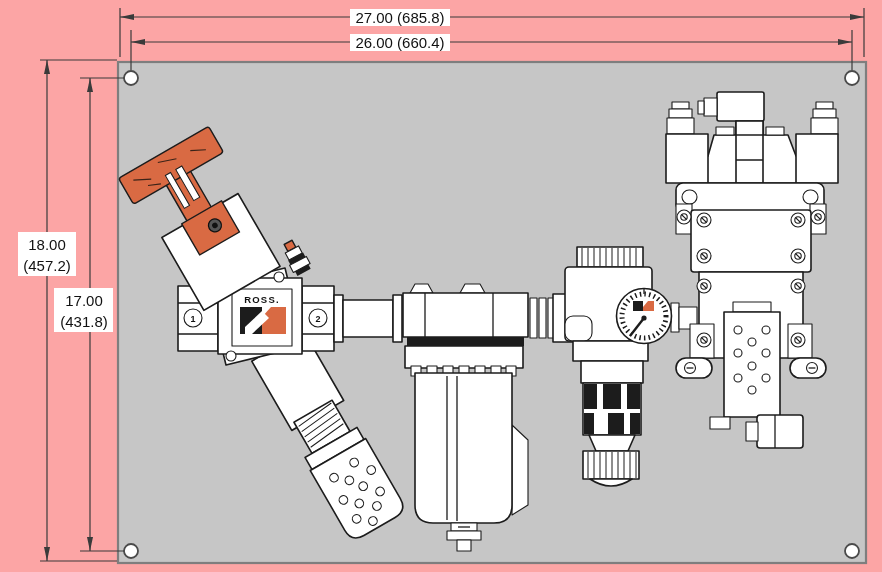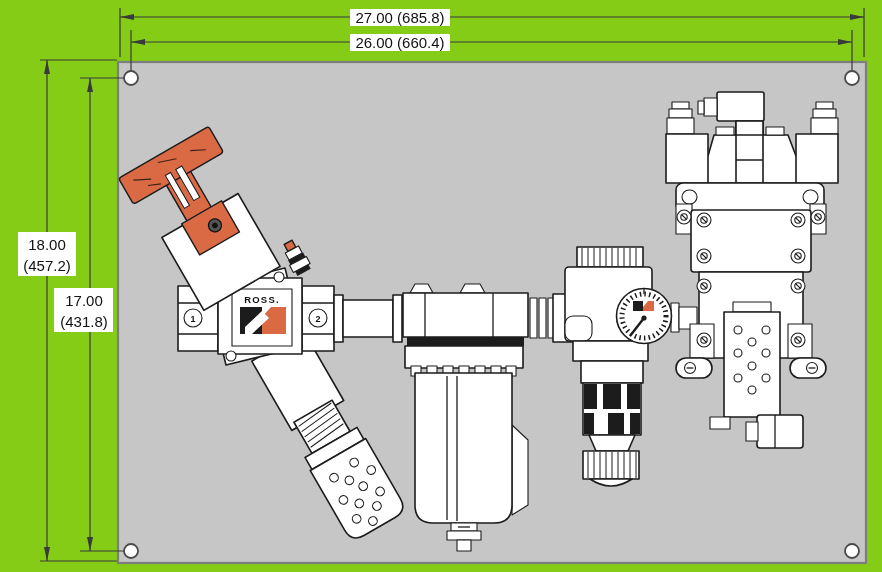--- a/index.html
+++ b/index.html
@@ -1,16 +1,16 @@
 <!DOCTYPE html>
 <html><head>
 <meta charset="utf-8">
 <style>
   html,body{margin:0;padding:0;background:#fff;}
-  .stage{position:relative;width:882px;height:572px;background:#84cc16;overflow:hidden;
+  .stage{position:relative;width:882px;height:572px;background:#fca5a5;overflow:hidden;
          font-family:"Liberation Sans",sans-serif;}
   svg{display:block}
   .ln{fill:#fff;stroke:#1c1c1c;stroke-width:1.6;stroke-linejoin:round;}
   .ln2{fill:#fff;stroke:#1c1c1c;stroke-width:1.1;stroke-linejoin:round;}
   .nofill{fill:none;stroke:#1c1c1c;stroke-width:1.3;}
   .dk{fill:#1c1c1c;stroke:none;}
   .or{fill:#d96a43;stroke:#1c1c1c;stroke-width:1.4;stroke-linejoin:round;}
   .dim{stroke:#3a3a3a;stroke-width:1.2;fill:none;}
   .dimhead{fill:#3a3a3a;stroke:none;}
   .dimtxt{font-family:"Liberation Sans",sans-serif;font-size:15px;fill:#111;text-anchor:middle;}

